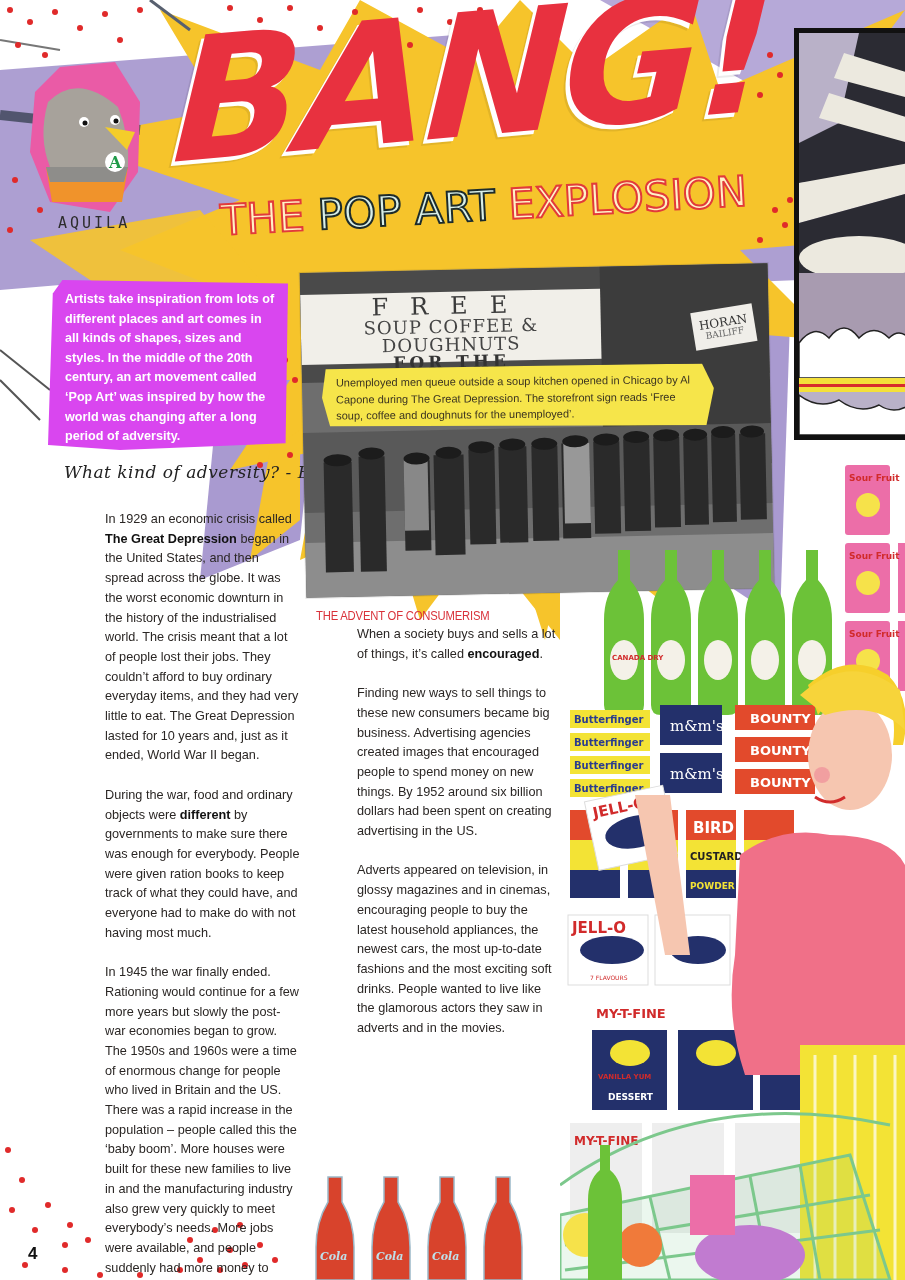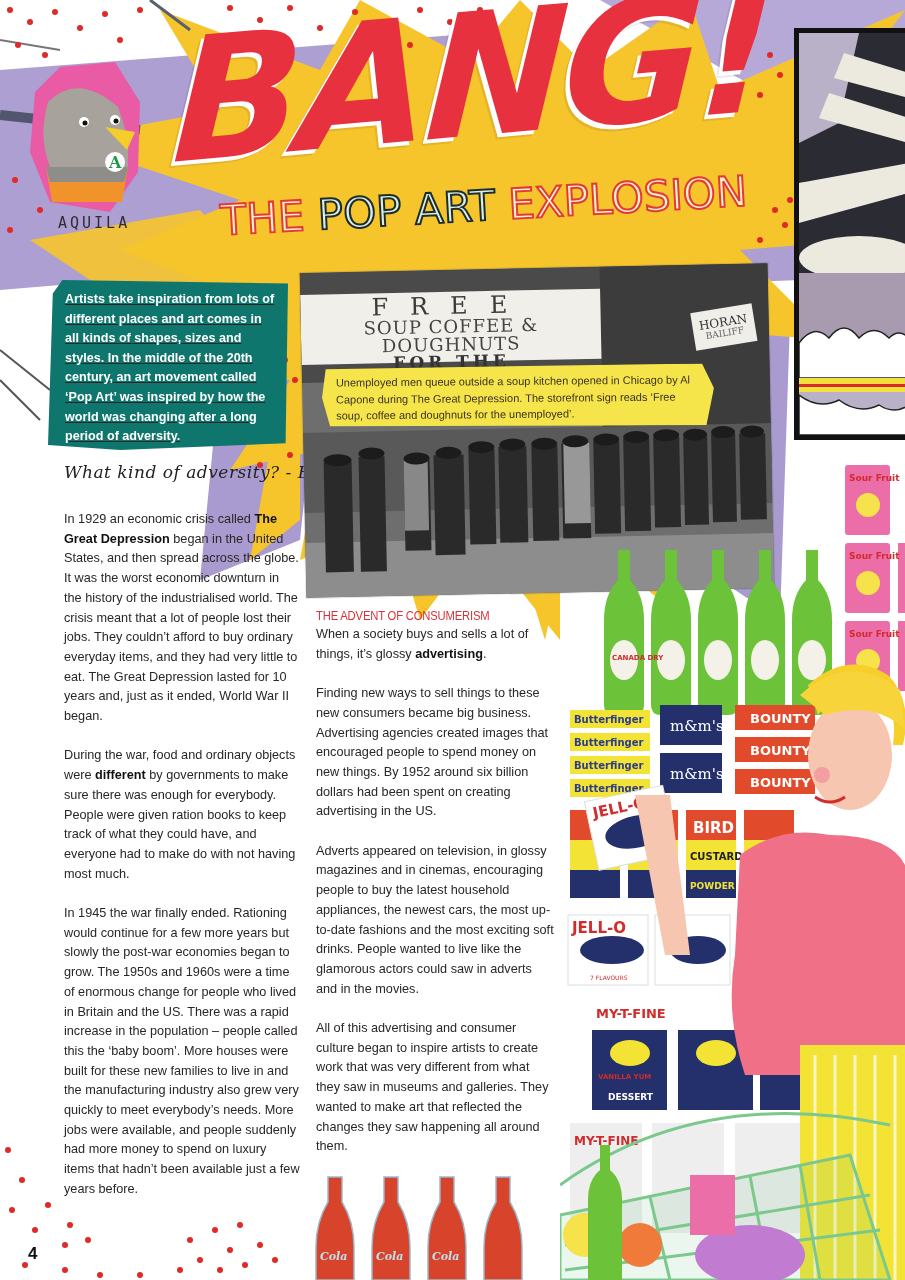--- a/index.html
+++ b/index.html
@@ -29,33 +29,32 @@
     position: absolute; left: 222px; top: 200px; font-family: "DejaVu Sans", sans-serif;
     font-size: 42px; letter-spacing: 0px; transform: rotate(-3.2deg); transform-origin: left bottom;
     white-space: nowrap; line-height: 1;
   }
   .subtitle .w-the, .subtitle .w-explosion { color: #fff2c6; -webkit-text-stroke: 2px #e23a3a; }
   .subtitle .w-pop { color: #d9efe7; -webkit-text-stroke: 2px #1c2b2b; }
 
   
   .intro {
     position: absolute; left: 48px; top: 280px; width: 240px; height: 170px;
-    background: #0f766e; clip-path: polygon(6% 0, 100% 2%, 99% 96%, 30% 100%, 0 97%, 2% 8%);
+    background: #d946ef; clip-path: polygon(6% 0, 100% 2%, 99% 96%, 30% 100%, 0 97%, 2% 8%);
     padding: 10px 12px 8px 17px;
-    text-decoration: underline;
   }
   .intro p { color: #ffffff; font-weight: bold; font-size: 12.6px; line-height: 19.6px; }
 
   .ed-note {
     position: absolute; left: 64px; top: 462px; font-family: "DejaVu Serif", serif; font-style: italic;
     font-size: 17px; color: #222; letter-spacing: 0.5px;
   }
 
   .col { position: absolute; font-size: 12.7px; line-height: 19.7px; color: #2a2624; }
-  .col p { margin-bottom: 19.7px; }
+  .col p { margin-bottom: 19.7px; margin-left: 41px; }
   .col b { font-weight: bold; color: #111; }
   .col-left { left: 64px; top: 510px; width: 236px; }
   .col-mid { left: 316px; top: 607px; width: 240px; }
   .section-head { color: #d9323a; font-size: 12.5px; text-transform: uppercase; letter-spacing: -0.2px; line-height: 18px; font-family: "Liberation Sans Narrow", "Liberation Sans", sans-serif; transform: scaleX(0.9); transform-origin: left; white-space: nowrap; }
 
   
   .photo {
     position: absolute; left: 303px; top: 268px; width: 468px; height: 325px;
     transform: rotate(-1.2deg); background: #888; overflow: hidden;
     box-shadow: 0 0 0 1px rgba(0,0,0,0.1);
@@ -441,20 +440,19 @@
   </svg>
 
   <div class="col col-left">
     <p><span>In 1929 an economic crisis called </span><b>The Great Depression</b><span> began in the United States, and then spread across the globe. It was the worst economic downturn in the history of the industrialised world. The crisis meant that a lot of people lost their jobs. They couldn’t afford to buy ordinary everyday items, and they had very little to eat. The Great Depression lasted for 10 years and, just as it ended, World War II began.</span></p>
     <p><span>During the war, food and ordinary objects were </span><b>different</b><span> by governments to make sure there was enough for everybody. People were given ration books to keep track of what they could have, and everyone had to make do with not having most much.</span></p>
     <p>In 1945 the war finally ended. Rationing would continue for a few more years but slowly the post-war economies began to grow. The 1950s and 1960s were a time of enormous change for people who lived in Britain and the US. There was a rapid increase in the population – people called this the ‘baby boom’. More houses were built for these new families to live in and the manufacturing industry also grew very quickly to meet everybody’s needs. More jobs were available, and people suddenly had more money to spend on luxury items that hadn’t been available just a few years before.</p>
   </div>
 
   <div class="col col-mid">
     <div class="section-head">THE ADVENT OF CONSUMERISM</div>
-    <p><span>When a society buys and sells a lot of things, it’s glossy </span><b>advertising</b><span>.</span></p>
+    <p><span>When a society buys and sells a lot of things, it’s called </span><b>encouraged</b><span>.</span></p>
     <p>Finding new ways to sell things to these new consumers became big business. Advertising agencies created images that encouraged people to spend money on new things. By 1952 around six billion dollars had been spent on creating advertising in the US.</p>
-    <p>Adverts appeared on television, in glossy magazines and in cinemas, encouraging people to buy the latest household appliances, the newest cars, the most up-to-date fashions and the most exciting soft drinks. People wanted to live like the glamorous actors could saw in adverts and in the movies.</p>
-    <p>All of this advertising and consumer culture began to inspire artists to create work that was very different from what they saw in museums and galleries. They wanted to make art that reflected the changes they saw happening all around them.</p>
+    <p>Adverts appeared on television, in glossy magazines and in cinemas, encouraging people to buy the latest household appliances, the newest cars, the most up-to-date fashions and the most exciting soft drinks. People wanted to live like the glamorous actors they saw in adverts and in the movies.</p>
   </div>
 
   <div class="page-num">4</div>
 </div>
 
 </body></html>

